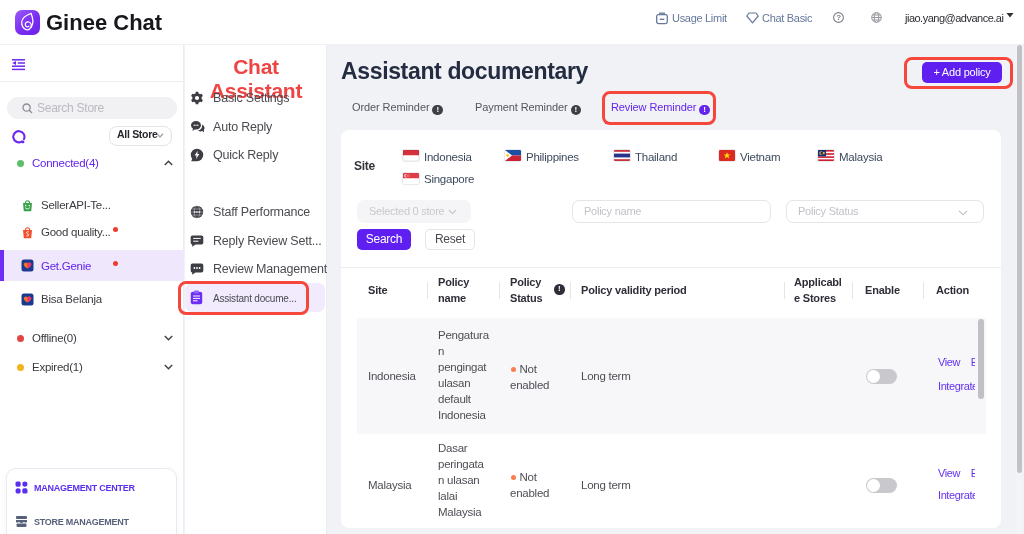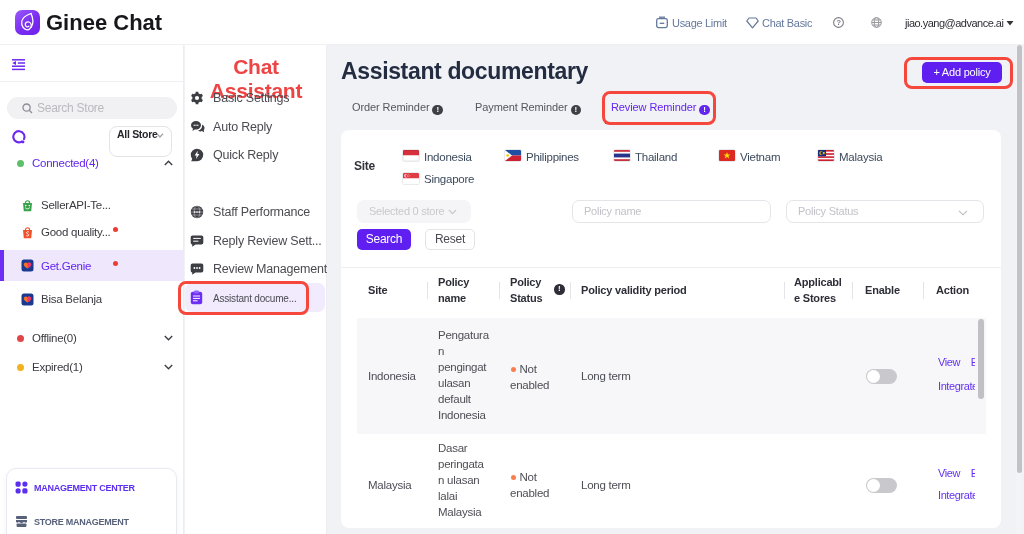--- a/index.html
+++ b/index.html
@@ -2,27 +2,27 @@
 <html><head>
 <meta charset="utf-8">
 <style>
 * { margin:0; padding:0; box-sizing:border-box; }
 html,body { width:1024px; height:534px; overflow:hidden; font-family:"Liberation Sans", sans-serif; }
 body { position:relative; background:#f1f2f6; letter-spacing:-0.25px; }
 
 #hdr { position:absolute; left:0; top:0; width:1024px; height:45px; background:#fff; border-bottom:1px solid #f0f0f2; z-index:5; }
 #logo { position:absolute; left:15px; top:10px; width:25px; height:25px; border-radius:7px; background:linear-gradient(140deg,#9a5bfa 0%,#7a2cf2 55%,#6c22ea 100%); }
 #brand { position:absolute; left:46px; top:10px; font-size:22px; font-weight:700; color:#17171c; letter-spacing:0px; }
-.hitem { position:absolute; top:0; height:45px; display:flex; align-items:center; font-size:11px; letter-spacing:-0.3px; color:#64789a; }
+.hitem { position:absolute; top:12px; height:45px; display:flex; font-size:11px; letter-spacing:-0.3px; color:#64789a; }
 
 #sb1 { position:absolute; left:0; top:45px; width:184px; height:489px; background:#fff; border-right:1px solid #ececf1; }
 #sb1top { position:absolute; left:0; top:0; width:184px; height:37px; border-bottom:1px solid #efeff3; }
 #searchbox { position:absolute; left:7px; top:52px; width:170px; height:22px; background:#f1f1f4; border-radius:11px; }
 #searchbox span { position:absolute; left:30px; top:4px; font-size:12px; color:#b9b9bf; }
-#allstore { position:absolute; left:109px; top:81px; width:63px; height:31px; border:1px solid #e3e3e8; border-radius:8px; background:#fff; font-size:10.5px; letter-spacing:-0.3px; font-weight:600; color:#26262c; line-height:14px; padding-left:7px; }
+#allstore { position:absolute; left:109px; top:81px; width:63px; height:20px; border:1px solid #e3e3e8; border-radius:8px; background:#fff; font-size:10.5px; letter-spacing:-0.3px; font-weight:600; color:#26262c; line-height:14px; padding-left:7px; }
 .srow { position:absolute; left:0; width:184px; height:34px; }
 .sicon { position:absolute; left:21px; top:50%; margin-top:-6.5px; width:13px; height:13px; }
 .sname { position:absolute; left:41px; top:50%; transform:translateY(-50%); font-size:11.5px; color:#3a3a40; }
 .reddot { position:absolute; left:112.5px; width:5px; height:5px; border-radius:50%; background:#f03b30; }
 .grpdot { position:absolute; left:17px; width:7px; height:7px; border-radius:50%; }
 .grptxt { position:absolute; left:32px; transform:translateY(-50%); font-size:11.5px; }
 
 #sb2 { position:absolute; left:185px; top:45px; width:142px; height:489px; background:#fff; border-right:1px solid #ececf1; }
 #sb2 h2 { position:absolute; left:0; width:142px; top:10px; text-align:center; font-size:21px; font-weight:700; color:#ef4444; }
 .mitem { position:absolute; left:0; width:142px; height:28px; }

